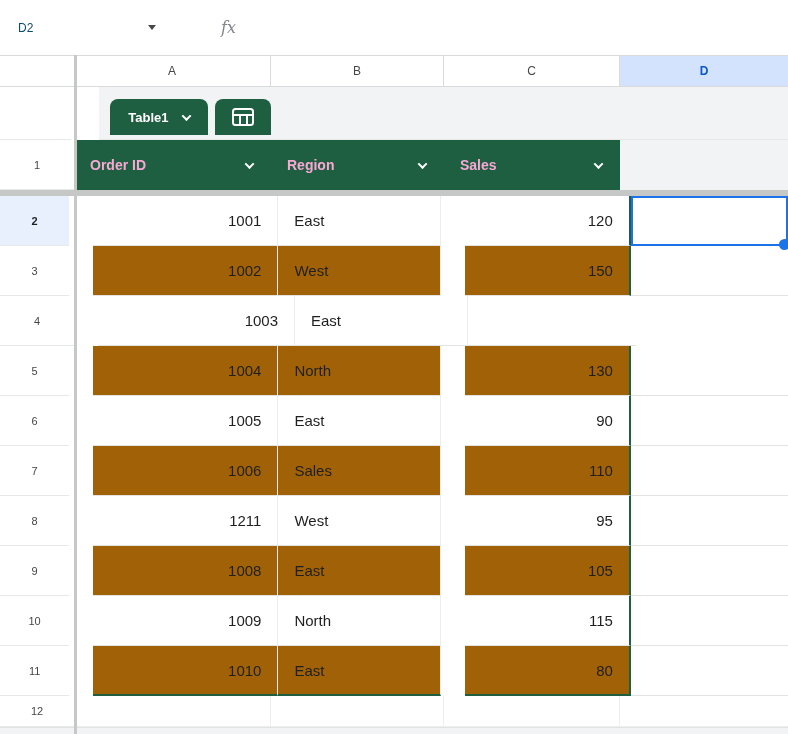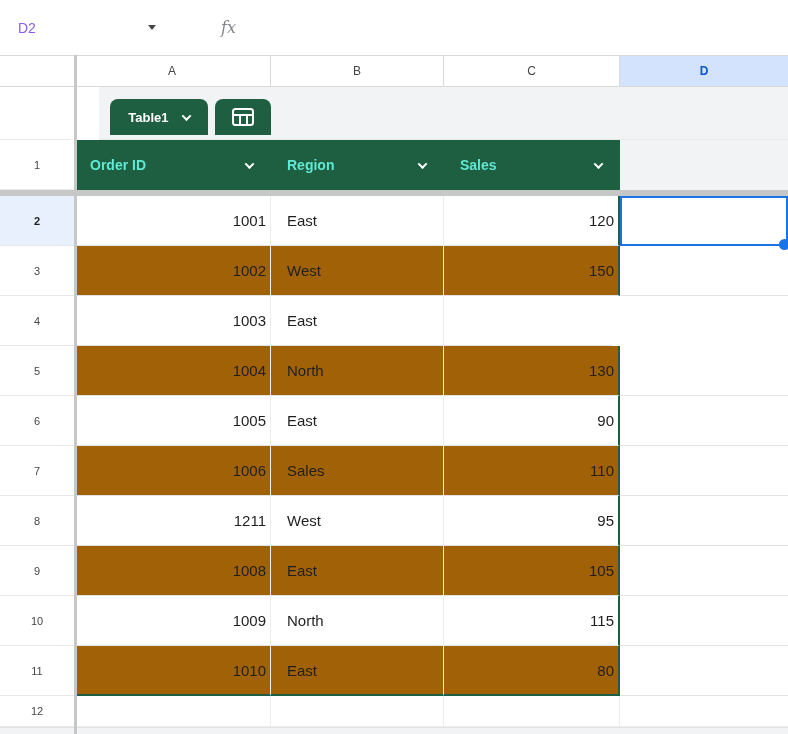--- a/index.html
+++ b/index.html
@@ -3,21 +3,21 @@
 <meta charset="utf-8">
 <style>
   * { box-sizing: border-box; margin: 0; padding: 0; }
   html,body { background:#fff; }
   body { font-family: "Liberation Sans", sans-serif; }
   .app { position:relative; width:788px; height:734px; background:#fff; overflow:hidden; }
 
   
   .formula-row { height:55px; display:flex; align-items:center; padding-left:18px; background:#fff; }
   .name-box { width:138px; display:flex; align-items:center; justify-content:space-between; cursor:pointer; }
-  .name-box-value { font-size:14px; color:#8b5cf6; }
+  .name-box-value { font-size:12px; color:#0c4a6e; }
   .tri-down { width:0; height:0; border-left:4px solid transparent; border-right:4px solid transparent; border-top:5px solid #444746; }
   .fx { margin-left:65px; font-family:"DejaVu Serif", serif; font-style:italic; font-size:16px; color:#80868b; }
 
   
   .col-headers { display:flex; height:32px; border-top:1px solid #d9dadb; border-bottom:1px solid #d9dadb; background:#fff; }
   .corner { width:74px; background:#fff; }
   .colhead { display:flex; align-items:center; justify-content:center; font-size:12px; color:#444746; border-right:1px solid #d9dadb; }
   .colhead.w-a { width:197px; } .colhead.w-b { width:173px; } .colhead.w-c { width:176px; } .colhead.w-d { width:168px; border-right:none; }
   .colhead.selected { background:#d3e3fd; color:#0b57d0; font-weight:bold; }
 
@@ -30,32 +30,32 @@
   
   .chip-row { height:53px; }
   .chip-row .rh { border-bottom:1px solid #e7e8e8; }
   .chip-area { width:714px; background:#f1f3f4; border-bottom:1px solid #e7e8e8; display:flex; align-items:flex-end; padding-left:11px; gap:7px;margin-left:28px; }
   .chip { height:36px; margin-bottom:4px; background:#1e5e41; color:#fff; border-radius:8px 8px 0 0; display:flex; align-items:center; padding:0 18px; gap:14px; font-size:13px; font-weight:bold; cursor:pointer; }
   .chip-icon-tab { height:36px; width:56px; margin-bottom:4px; background:#1e5e41; border-radius:8px 8px 0 0; display:flex; align-items:center; justify-content:center; cursor:pointer; }
   .chev { width:7px; height:7px; border-right:2px solid #fff; border-bottom:2px solid #fff; transform:rotate(45deg) translate(-1px,-1px); }
 
   
   .header-row { height:50px; }
-  .hcell { background:#1e5e41; color:#5eead4; font-weight:bold; font-size:14px; display:flex; align-items:center; justify-content:space-between; padding:0 18px 0 16px; cursor:pointer; }
+  .hcell { background:#1e5e41; color:#f9a8d4; font-weight:bold; font-size:14px; display:flex; align-items:center; justify-content:space-between; padding:0 18px 0 16px; cursor:pointer; }
   .hcell .chev { margin-left:8px; }
   .hd-empty { background:#f1f3f4; }
 
   
   .frozen-row-divider { height:6px; width:788px; background:#c5c8c6; }
   .frozen-col-divider { position:absolute; left:74px; top:55px; width:3px; height:679px; background:#c5c8c6; z-index:6; }
 
   
   .drow { height:50px; }
   .cell { display:flex; align-items:center; font-size:15px; color:#1f1f1f; background:#fff; border-bottom:1px solid #e2e4e4; cursor:cell; }
-  .cell.num { justify-content:flex-end; padding-right:4px; }
+  .cell.num { justify-content:flex-end; padding-right:16px;margin-left:24px; }
   .cell.txt { justify-content:flex-start; padding-left:16px; }
   .cell.ca, .cell.cb { border-right:1px solid #eceeee; }
   .cell.cc { border-right:2px solid #1e5e41; }
   .band .cell.ca, .band .cell.cb, .band .cell.cc { background:#a16207; }
   .last .cell.ca, .last .cell.cb, .last .cell.cc { border-bottom:2px solid #1e5e41; }
   .cell.cd { background:#fff; }
   .cell.cd.selected { position:relative; border:2px solid #1a73e8; z-index:4; }
   .fill-handle { position:absolute; right:-4px; bottom:-6px; width:11px; height:11px; border-radius:50%; background:#1a73e8; cursor:crosshair; }
 
   

